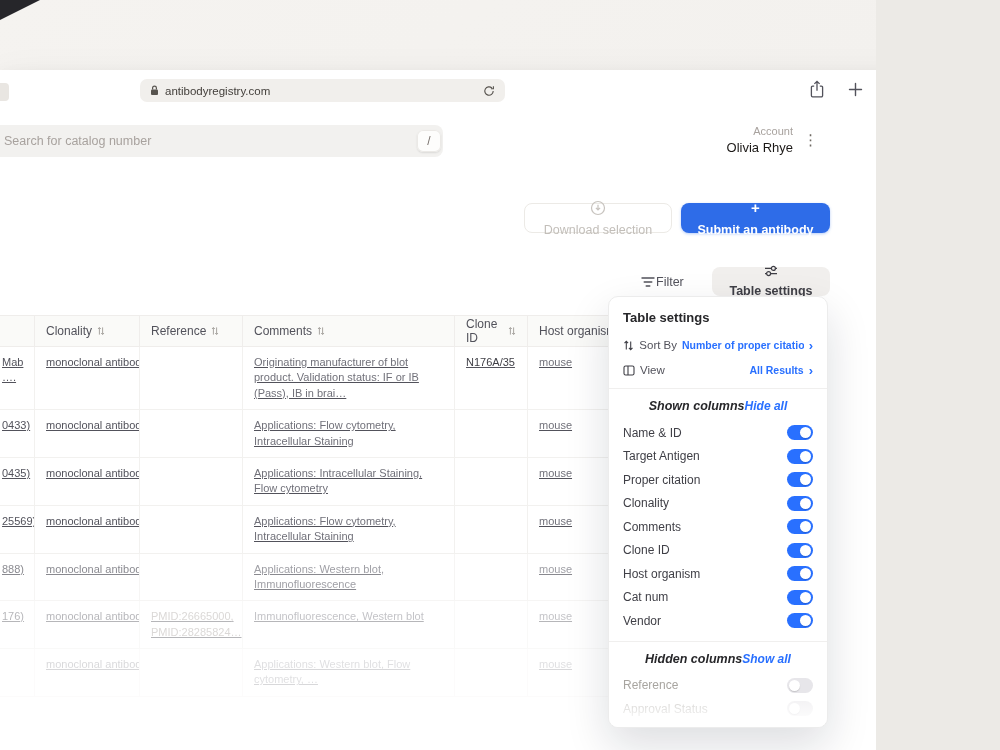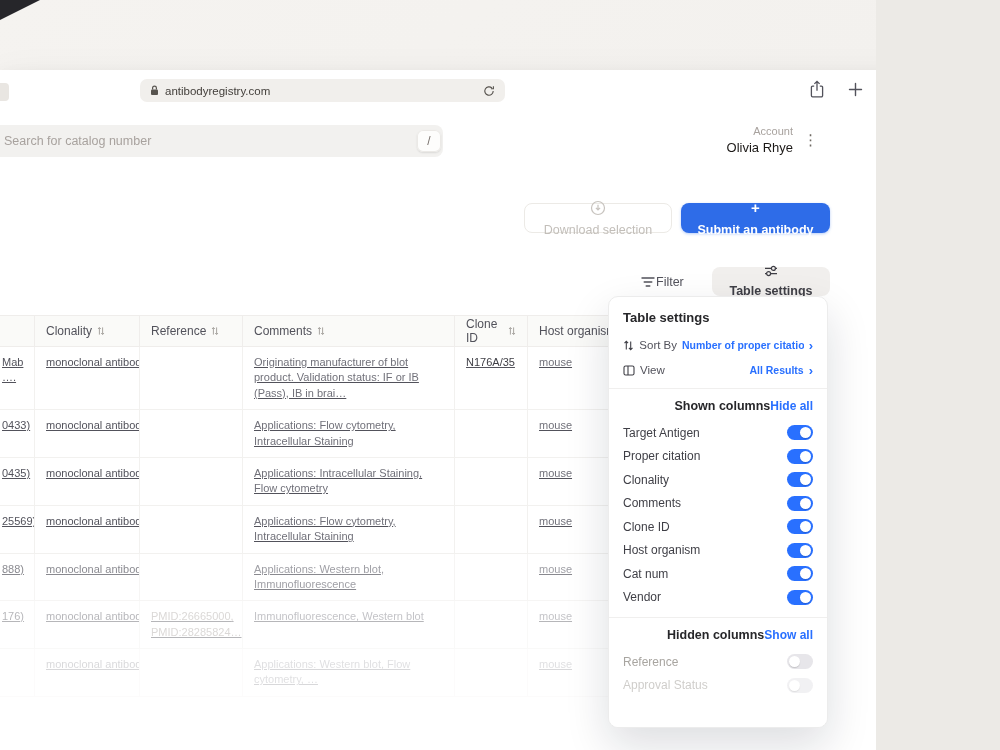--- a/index.html
+++ b/index.html
@@ -67,21 +67,21 @@
   .panel{position:absolute;left:608px;top:226px;width:220px;height:432px;background:#fff;
     border:1px solid #ececec;border-radius:10px;box-shadow:0 18px 44px rgba(16,24,40,.14);
     padding:13px 14px 0;overflow:hidden;z-index:5;}
   .panel-title{font-size:13px;font-weight:700;color:#27272a;margin-bottom:10px;}
   .panel-row{display:flex;align-items:center;height:20px;margin-bottom:5px;font-size:11.5px;color:#52525b;
     gap:5px;white-space:nowrap;cursor:pointer;}
   .p-icon{display:flex;align-items:center;width:12px;justify-content:center;}
   .panel-value{margin-left:auto;color:var(--accent,#2970FF);font-size:10.5px;font-weight:700;overflow:hidden;}
   .chev{color:var(--accent,#2970FF);font-size:13px;font-weight:700;line-height:1;}
   .divider{height:1px;background:#f0efee;margin:8px -14px;}
-  .section-head{display:flex;justify-content:flex-end;align-items:center;margin:10px 0 8px;}
+  .section-head{display:flex;justify-content:center;align-items:center;margin:10px 0 8px;font-style:italic;}
   .section-title{font-size:12.5px;font-weight:700;color:#27272a;}
   .link{color:var(--accent,#2970FF);font-weight:600;font-size:12px;cursor:pointer;}
   .toggle-row{display:flex;align-items:center;justify-content:space-between;height:23.5px;font-size:12px;color:#3f3f46;}
   .toggle-row.muted{color:#a8a5a0;}
   .toggle-row.clipped{opacity:.55;}
   .toggle{position:relative;width:26px;height:15px;border-radius:9px;flex:none;cursor:pointer;}
   .toggle.on{background:var(--accent,#2970FF);}
   .toggle.off{background:#e7e6ea;}
   .knob{position:absolute;top:2px;width:11px;height:11px;border-radius:50%;background:#fff;
     box-shadow:0 1px 1px rgba(0,0,0,.15);}
@@ -307,20 +307,26 @@
       </div>
 
       <div class="divider"></div>
 
       <div class="section-head">
         <span class="section-title">Shown columns</span>
         <span class="link">Hide all</span>
       </div>
 
       <div class="toggle-row">
+        <span>Name &amp; ID</span>
+        <span class="toggle on">
+            <span class="knob"></span>
+          </span>
+      </div>
+      <div class="toggle-row">
         <span>Target Antigen</span>
         <span class="toggle on">
             <span class="knob"></span>
           </span>
       </div>
       <div class="toggle-row">
         <span>Proper citation</span>
         <span class="toggle on">
             <span class="knob"></span>
           </span>

